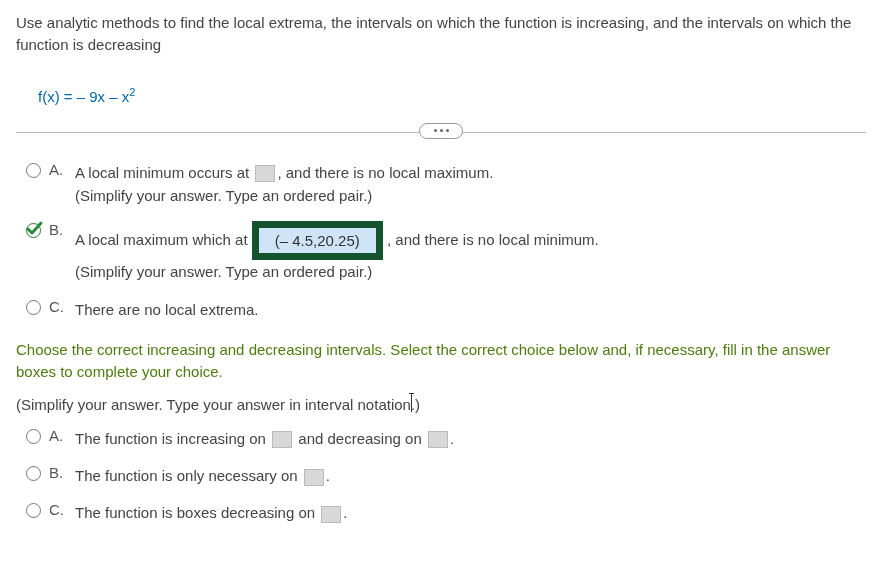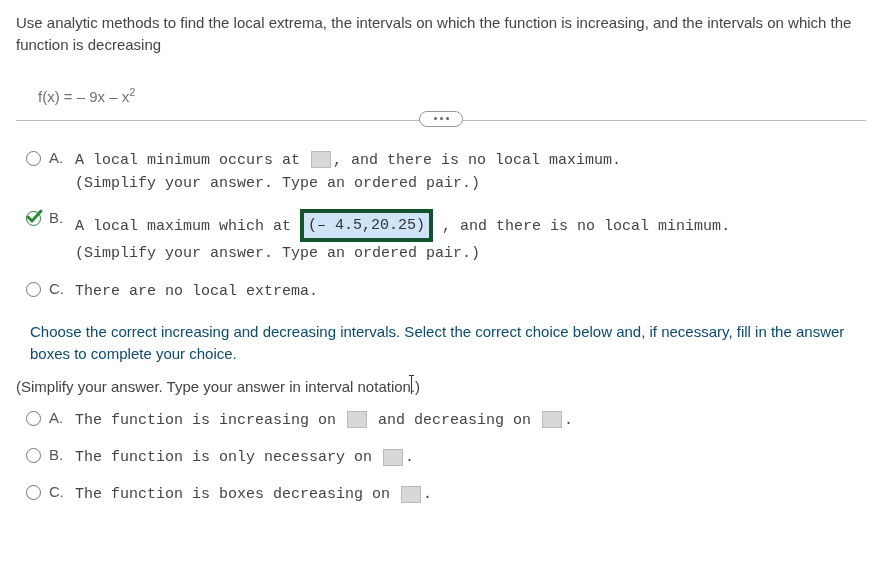--- a/index.html
+++ b/index.html
@@ -18,22 +18,22 @@
       overflow: hidden;
       position: relative;
     }
     .question-text {
       color: #444;
       line-height: 1.45;
       margin-bottom: 30px;
     }
     .formula {
       margin-left: 22px;
-      margin-bottom: 6px;
-      color: #737373;
+      margin-bottom: 18px;
+      color: #0369a1;
       font-size: 15px;
     }
     .formula sup {
       font-size: 11px;
       vertical-align: super;
     }
     .divider-wrap {
       position: relative;
       height: 18px;
       margin-bottom: 20px;
@@ -101,44 +101,42 @@
     .choice-label {
       flex-shrink: 0;
       width: 22px;
       color: #555;
       margin-right: 4px;
     }
     .choice-body {
       flex: 1;
       color: #444;
       line-height: 1.55;
-      font-family: Liberation Mono, monospace;
     }
     .answer-box {
       display: inline-block;
       width: 20px;
       height: 17px;
       background: #d8d8d8;
       border: 1px solid #bbb;
       vertical-align: middle;
       margin: 0 2px;
     }
     .answer-filled {
       display: inline-block;
       background: #cfe4f7;
-      border: 4px solid #14532d;
-      padding: 1px 4px;
+      border: 7px solid #14532d;
+      padding: 1px 16px;
       color: #333;
       vertical-align: middle;
     }
     .instruction {
-      color: #0c4a6e;
+      color: #4d7c0f;
       line-height: 1.5;
       margin-bottom: 12px;
-      margin-left: 14px;
     }
     .sub-instruction {
       color: #444;
       margin-bottom: 14px;
       text-decoration: underline;
     }
     .text-cursor {
       display: inline-block;
       position: relative;
     }

